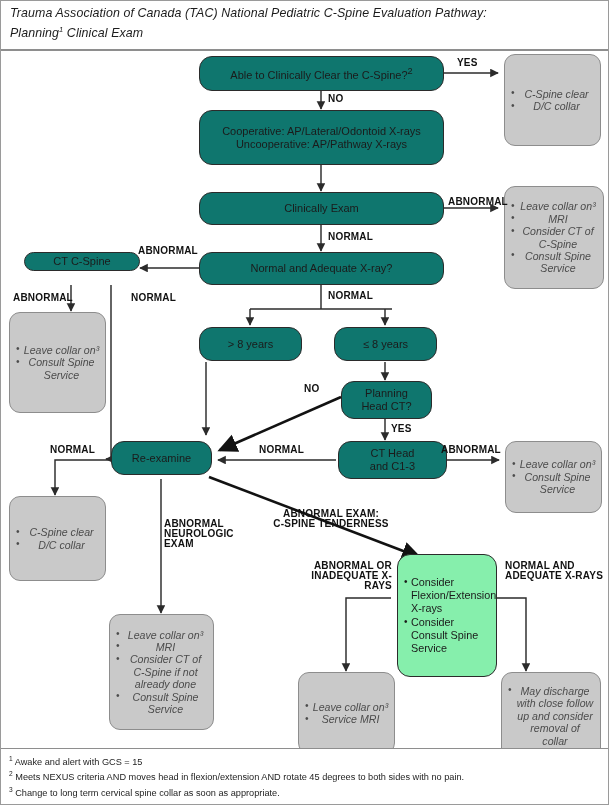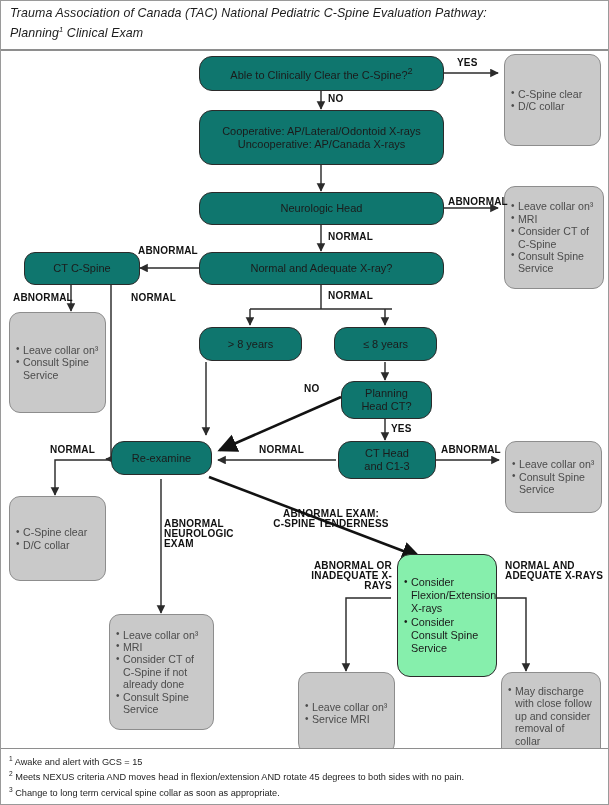--- a/index.html
+++ b/index.html
@@ -57,21 +57,22 @@
     background:#0f766e;
     border:1.3px solid #2b2b2b;
     border-radius:13px;
   }
   .node.gray{
     background:#c9c9c9;
     border:1.3px solid #8d8d8d;
     border-radius:11px;
     color:#4c4c4c;
     justify-content:flex-start;
-    text-align:left;
+    text-align:center;
+    font-style:italic;
   }
   .node.gray .inner,
   .node.white .inner{width:100%;}
   .node.gray .inner{padding:0 5px 0 6px;}
 
   .bullets{list-style:none;margin:0;padding:0;}
   .bullets li{
     position:relative;
     padding-left:7px;
     font-size:10.6px;
@@ -207,45 +208,45 @@
     <div class="inner">
         <ul class="bullets">
       <li>C-Spine clear</li>
       <li>D/C collar</li>
     </ul>
       </div>
   </div>
 
   <div class="node white" style="left:198px;top:109px;width:245px;height:55px;">
     <div class="inner nlabel">Cooperative: AP/Lateral/Odontoid X-rays
-Uncooperative: AP/Canada X-rays</div>
+Uncooperative: AP/Pathway X-rays</div>
   </div>
 
   <div class="node white" style="left:198px;top:191px;width:245px;height:33px;">
-    <div class="inner">Neurologic Head</div>
+    <div class="inner">Clinically Exam</div>
   </div>
 
   <div class="node gray" style="left:503px;top:185px;width:100px;height:103px;">
     <div class="inner">
         <ul class="bullets">
       <li>Leave collar on³</li>
       <li>MRI</li>
       <li>Consider CT of
 C-Spine</li>
       <li>Consult Spine
 Service</li>
     </ul>
       </div>
   </div>
 
   <div class="node white" style="left:198px;top:251px;width:245px;height:33px;">
     <div class="inner">Normal and Adequate X-ray?</div>
   </div>
 
-  <div class="node white" style="left:23px;top:251px;width:116px;height:33px;border-radius:11px;">
+  <div class="node white" style="left:23px;top:251px;width:116px;height:19px;border-radius:11px;">
     <div class="inner">CT C-Spine</div>
   </div>
 
   <div class="node gray" style="left:8px;top:311px;width:97px;height:101px;">
     <div class="inner">
         <ul class="bullets">
       <li>Leave collar on³</li>
       <li>Consult Spine
 Service</li>
     </ul>
@@ -258,21 +259,21 @@
 
   <div class="node white" style="left:333px;top:326px;width:103px;height:34px;">
     <div class="inner">≤ 8 years</div>
   </div>
 
   <div class="node white" style="left:340px;top:380px;width:91px;height:38px;">
     <div class="inner nlabel">Planning
 Head CT?</div>
   </div>
 
-  <div class="node white" style="left:337px;top:440px;width:98px;height:38px;">
+  <div class="node white" style="left:337px;top:440px;width:109px;height:38px;">
     <div class="inner nlabel">CT Head
 and C1-3</div>
   </div>
 
   <div class="node gray" style="left:504px;top:440px;width:97px;height:72px;">
     <div class="inner">
         <ul class="bullets">
       <li>Leave collar on³</li>
       <li>Consult Spine
 Service</li>

